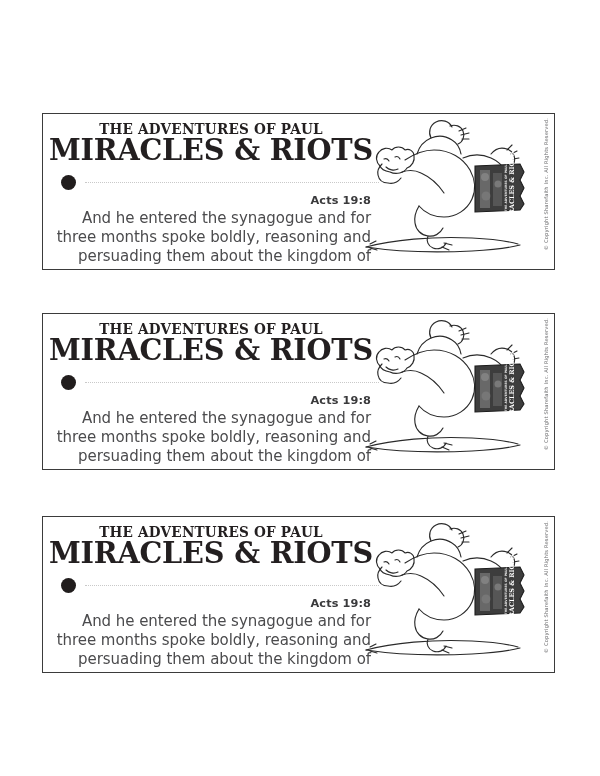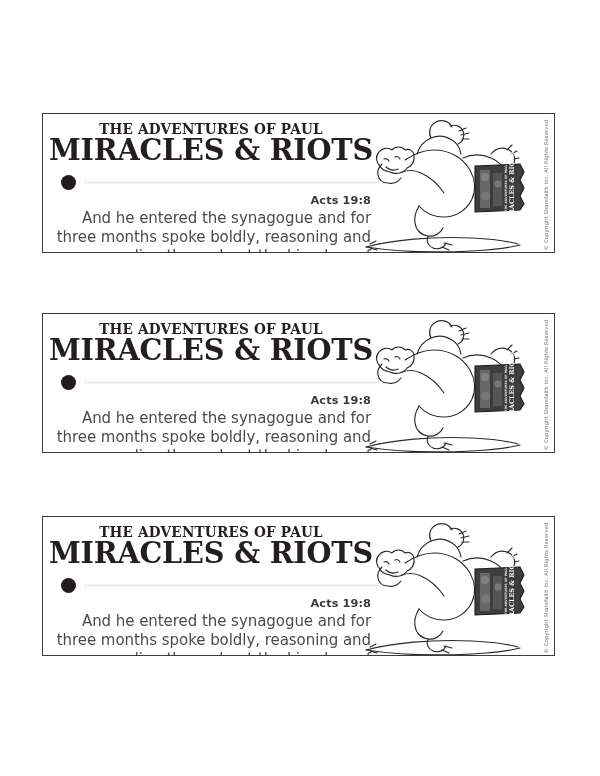--- a/index.html
+++ b/index.html
@@ -21,21 +21,21 @@
     width: 600px;
     height: 776px;
     background: #ffffff;
   }
 
   
   .bookmark {
     position: absolute;
     left: 42px;
     width: 513px;
-    height: 140px;
+    height: 157px;
     background: #ffffff;
     border: 1.3px solid #3b3b3b;
     box-sizing: border-box;
     overflow: hidden;
   }
   .bookmark.b1 { top: 113px; }
   .bookmark.b2 { top: 313px; }
   .bookmark.b3 { top: 516px; }
 
   

